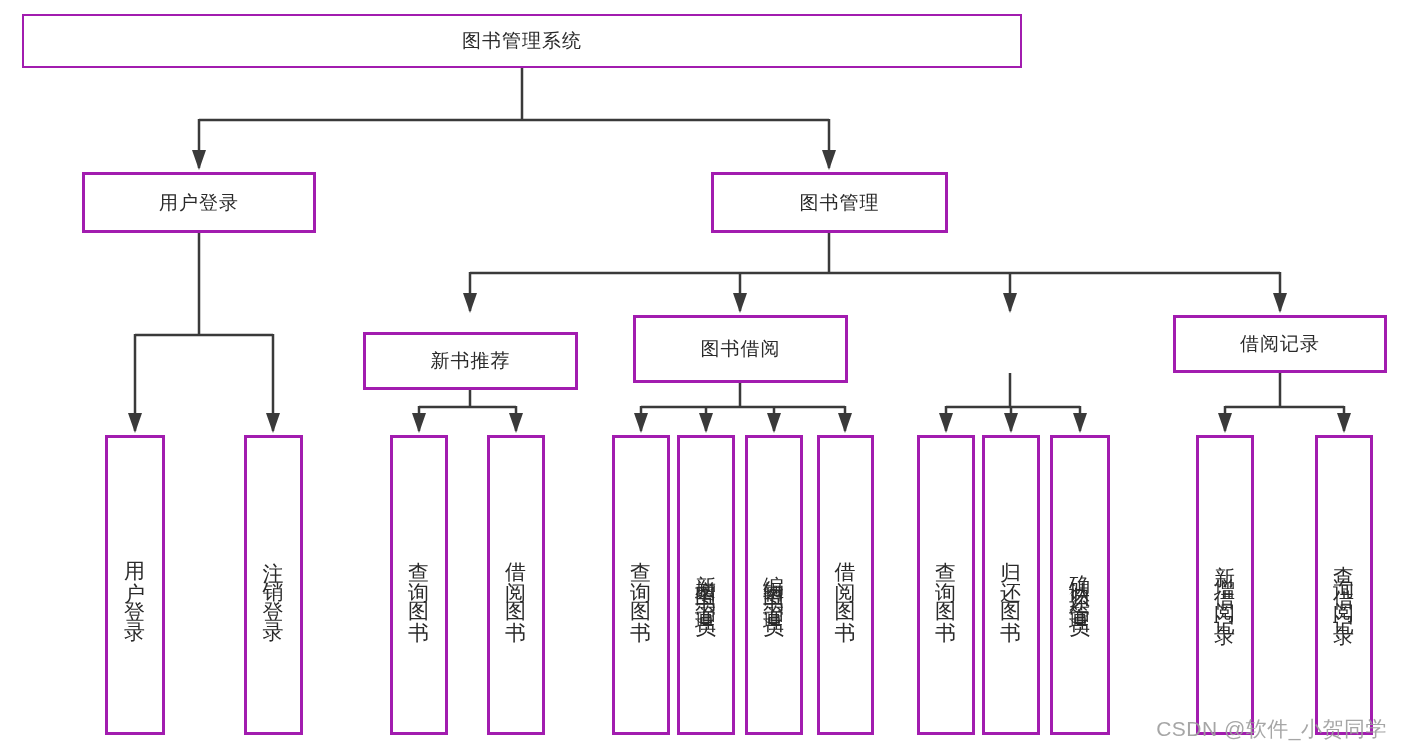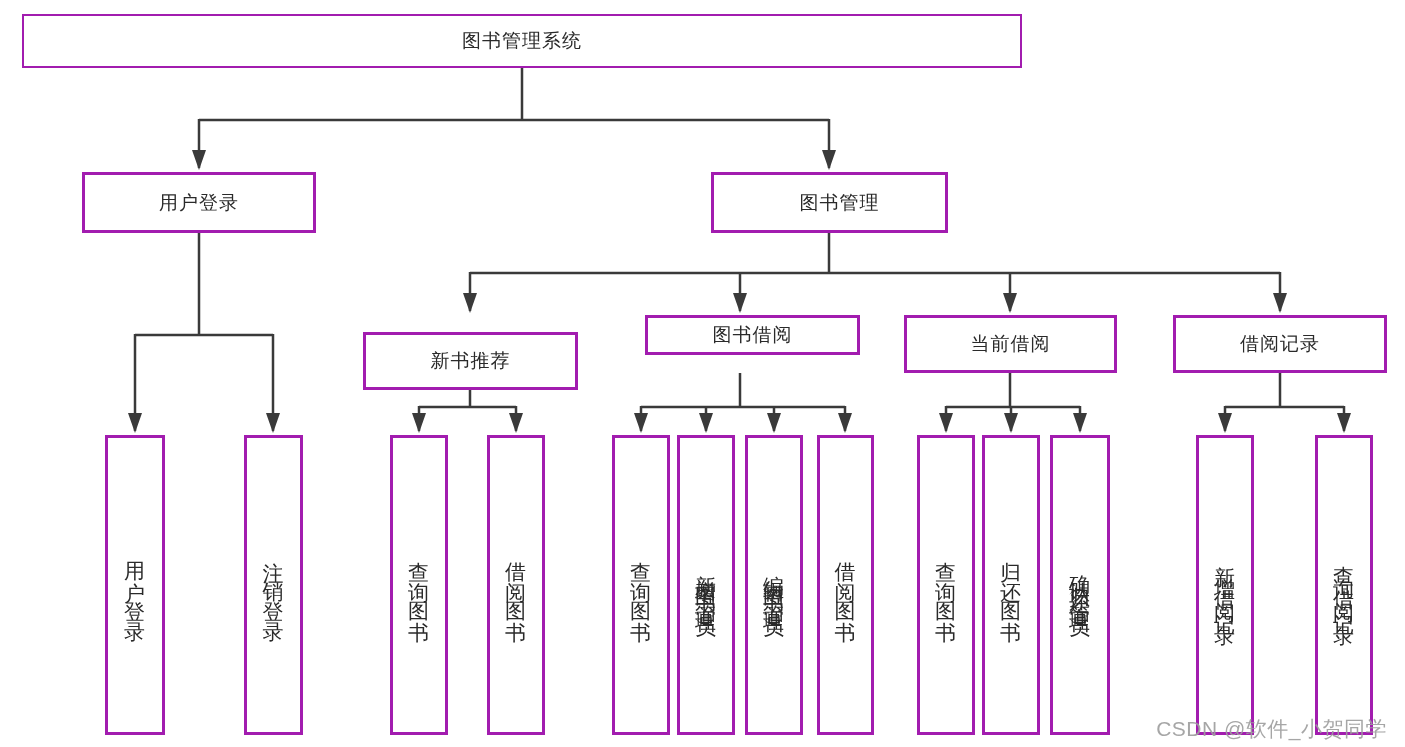--- a/index.html
+++ b/index.html
@@ -116,25 +116,22 @@
   <div class="node" style="left:82px; top:172px; width:234px; height:61px;">
     <span class="h-label">用户登录</span>
   </div>
   <div class="node" style="left:711px; top:172px; width:237px; height:61px;padding-left:20px;">
     <span class="h-label">图书管理</span>
   </div>
 
   <div class="node" style="left:363px; top:315px; width:215px; height:58px;margin-top:17px;">
     <span class="h-label">新书推荐</span>
   </div>
-  <div class="node" style="left:633px; top:315px; width:215px; height:40px;margin-left:12px;">
+  <div class="node" style="left:633px; top:315px; width:215px; height:68px;">
     <span class="h-label">图书借阅</span>
-  </div>
-  <div class="node" style="left:904px; top:315px; width:213px; height:58px;">
-    <span class="h-label">当前借阅</span>
   </div>
   <div class="node" style="left:1173px; top:315px; width:214px; height:58px;">
     <span class="h-label">借阅记录</span>
   </div>
 
   <div class="node leaf" style="left:105px; top:435px; width:60px; height:300px;">
     <span class="v-label vs-short">用户登录</span>
   </div>
   <div class="node leaf" style="left:244px; top:435px; width:59px; height:300px;">
     <span class="v-label vs-short">注销登录</span>

